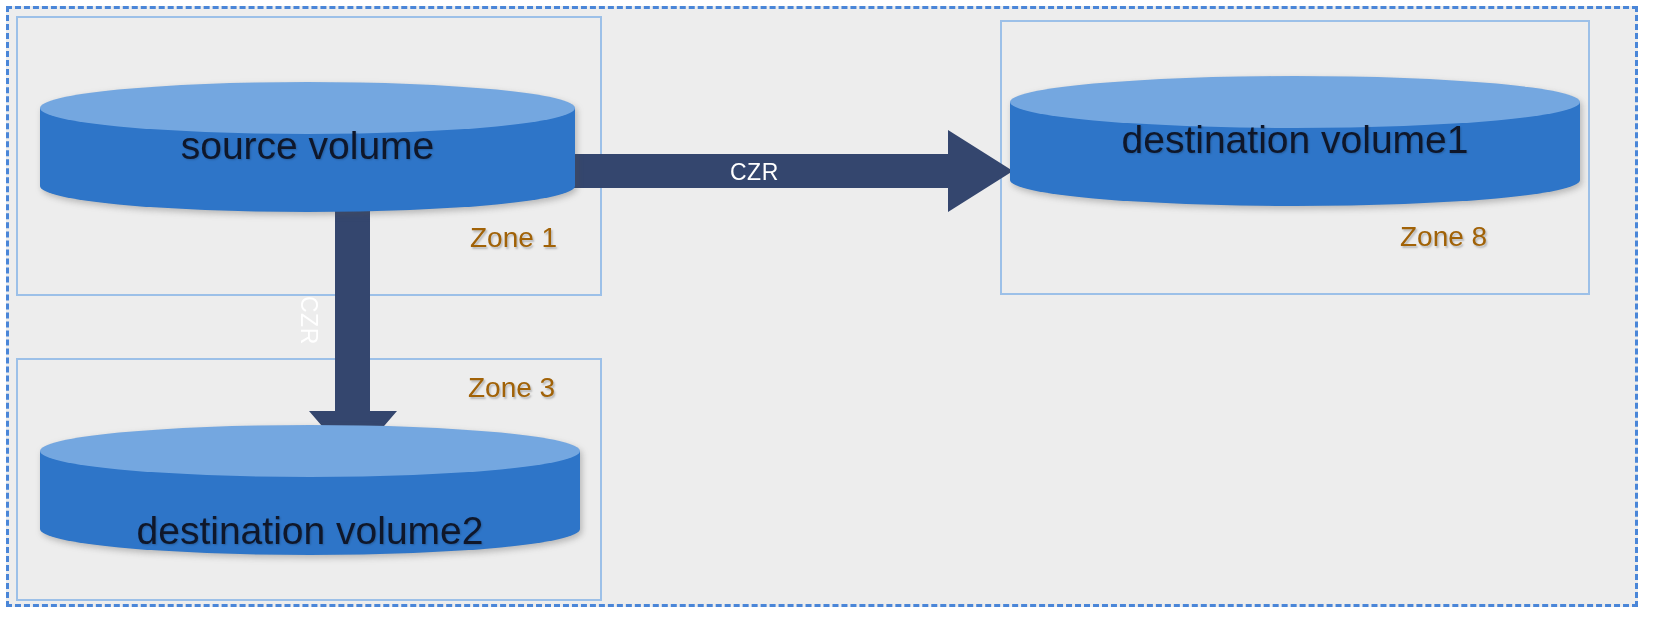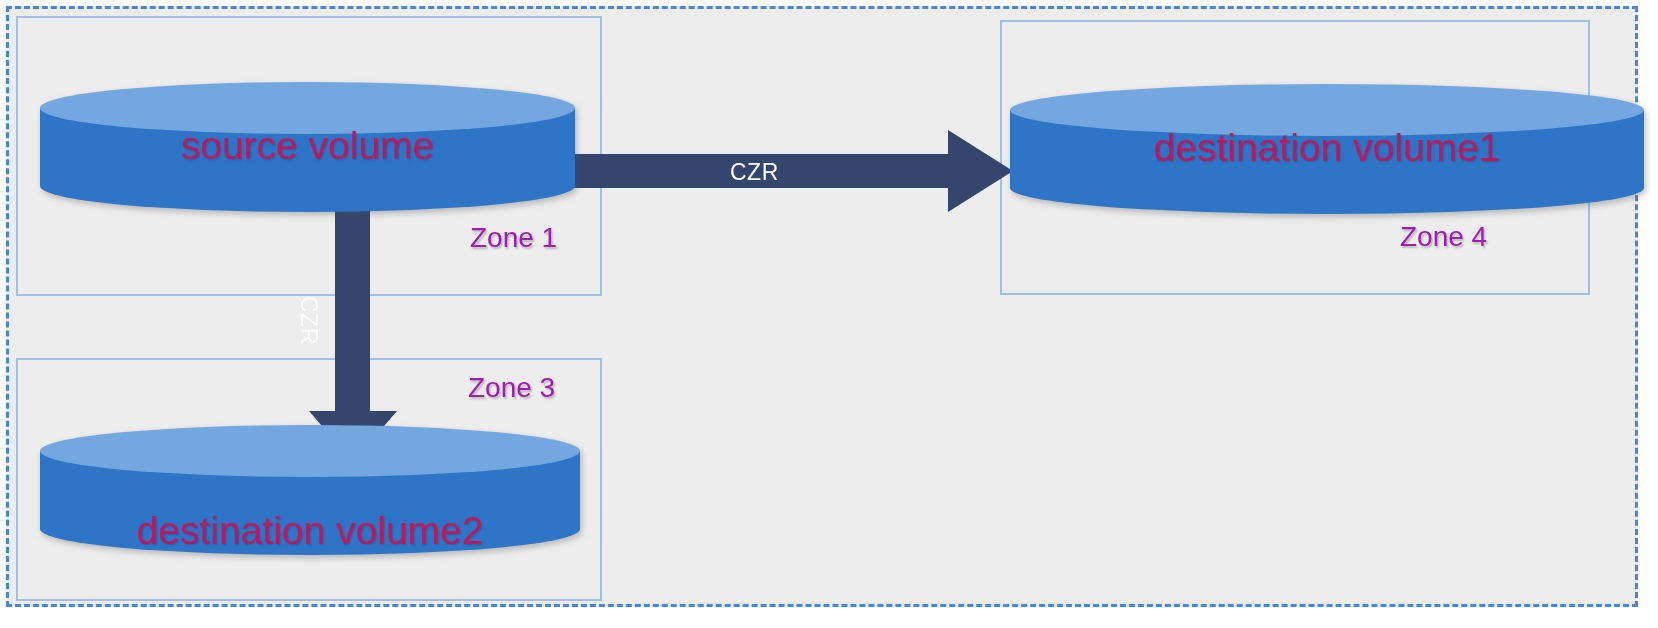--- a/index.html
+++ b/index.html
@@ -45,21 +45,21 @@
     border: 2px solid #9CC0E8;
     background: #EDEDED;
   }
   #zone1-box { left: 16px;   top: 16px;  width: 586px; height: 280px; }
   #zone2-box { left: 1000px; top: 20px;  width: 590px; height: 275px; }
   #zone3-box { left: 16px;   top: 358px; width: 586px; height: 243px; }
 
   .zone-label {
     position: absolute;
     font-size: 28px;
-    color: #a21caf;
+    color: #a16207;
     white-space: nowrap;
     text-shadow: 1.5px 1.5px 2px rgba(120,120,120,.45);
   }
   #zone1-label { left: 470px;  top: 222px; }
   #zone2-label { left: 1400px; top: 221px; }
   #zone3-label { left: 468px;  top: 372px; }
 
   
   .cylinder {
     position: absolute;
@@ -85,35 +85,35 @@
     right: 0;
     bottom: 0;
     background: #2E75C8;
     border-radius: 50%;
   }
   .cyl-label {
     position: absolute;
     left: 0;
     right: 0;
     text-align: center;
-    color: #be185d;
+    color: #0f172a;
     font-size: 39px;
     white-space: nowrap;
     text-shadow: 1px 1px 2px rgba(0,0,0,.2);
   }
 
   
   #cyl-source        { left: 40px;  top: 82px;  width: 535px; height: 130px; }
   #cyl-source .cyl-body   { top: 26px; bottom: 26px; }
   #cyl-source .cyl-top    { height: 52px; }
   #cyl-source .cyl-bottom { height: 52px; }
   #cyl-source .cyl-label  { top: 42px; }
 
   
-  #cyl-dest1        { left: 1010px; top: 84px; width: 634px; height: 130px; }
+  #cyl-dest1        { left: 1010px; top: 76px; width: 570px; height: 130px; }
   #cyl-dest1 .cyl-body   { top: 26px; bottom: 26px; }
   #cyl-dest1 .cyl-top    { height: 52px; }
   #cyl-dest1 .cyl-bottom { height: 52px; }
   #cyl-dest1 .cyl-label  { top: 42px; }
 
   
   #cyl-dest2        { left: 40px; top: 425px; width: 540px; height: 130px; }
   #cyl-dest2 .cyl-body   { top: 26px; bottom: 26px; }
   #cyl-dest2 .cyl-top    { height: 52px; }
   #cyl-dest2 .cyl-bottom { height: 52px; }
@@ -158,21 +158,21 @@
 <div id="canvas">
 
   <div class="region-box"></div>
 
   <div class="region-label">Region A</div>
 
   <div class="zone-box" id="zone1-box"></div>
   <div class="zone-label" id="zone1-label">Zone 1</div>
 
   <div class="zone-box" id="zone2-box"></div>
-  <div class="zone-label" id="zone2-label">Zone 4</div>
+  <div class="zone-label" id="zone2-label">Zone 8</div>
 
   <div class="zone-box" id="zone3-box"></div>
   <div class="zone-label" id="zone3-label">Zone 3</div>
 
   <div class="arrow-h">
     <svg width="442" height="86" viewBox="0 0 442 86" xmlns="http://www.w3.org/2000/svg">
       <polygon points="0,26 376,26 376,2 441,43 376,84 376,60 0,60" fill="#34466E"></polygon>
     </svg>
   </div>
   <div class="arrow-label" id="czr-h-label">CZR</div>

